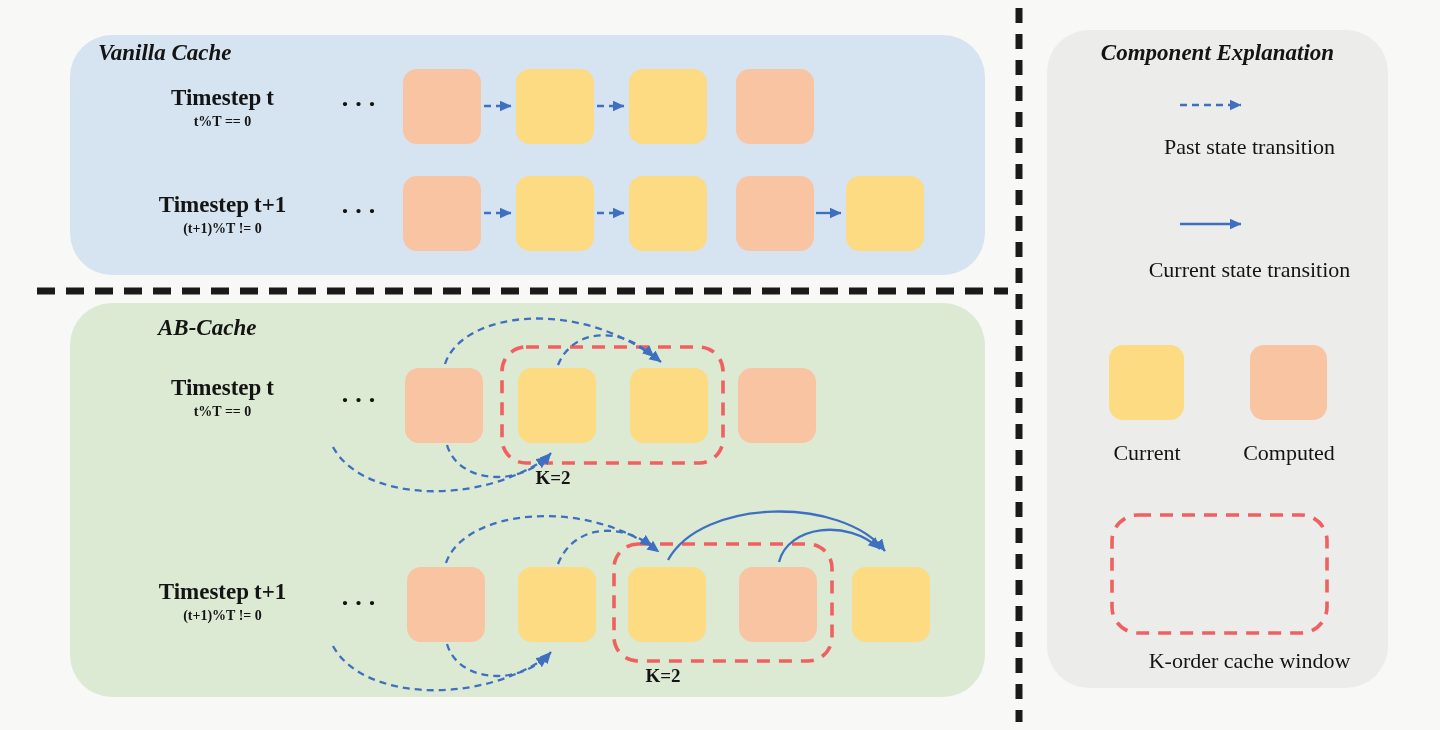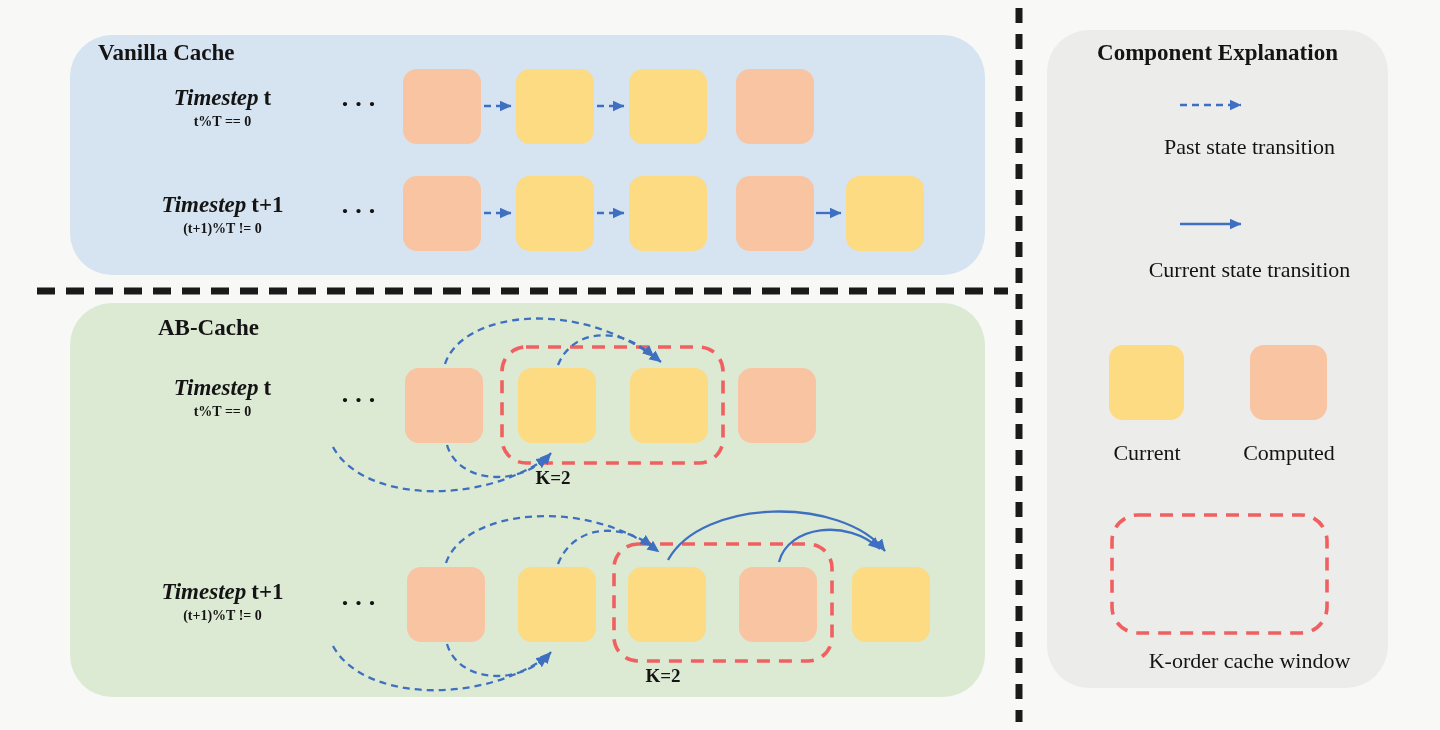--- a/index.html
+++ b/index.html
@@ -11,31 +11,31 @@
     position:relative;
     overflow:hidden;
   }
   .panel{position:absolute;border-radius:42px;}
   .panel-blue{left:70px;top:35px;width:915px;height:240px;background:#d6e3f1;}
   .panel-green{left:70px;top:303px;width:915px;height:394px;background:#dcead4;}
   .panel-gray{left:1047px;top:30px;width:341px;height:658px;background:#ececea;}
 
   .panel-title{
     position:absolute;
-    font-weight:bold;font-size:23px;line-height:25px;white-space:nowrap;
+    font-weight:bold;font-size:23px;line-height:25px;white-space:nowrap;font-style:italic;
   }
   .vanilla-title{left:98px;top:40px;}
   .ab-title{left:110px;top:315px;margin-left:48px;}
   .legend-title{left:1047px;top:40px;width:341px;text-align:center;}
 
   .row-label{
     position:absolute;left:100px;width:245px;text-align:center;white-space:nowrap;
   }
   .row-label .ts-line{font-size:23px;line-height:27px;font-weight:bold;}
-  .row-label .ts-line .it{font-style:italic;}
+  .row-label .ts-line .it{}
   .row-label .ts-line .up{margin-left:5px;}
   .row-label .cond-line{font-size:14px;line-height:21px;font-weight:bold;}
 
   .dots{
     position:absolute;width:60px;text-align:center;
     font-weight:bold;font-size:26px;letter-spacing:7px;line-height:26px;
     white-space:nowrap;
   }
 
   .box{position:absolute;width:78px;height:75px;border-radius:14px;}

